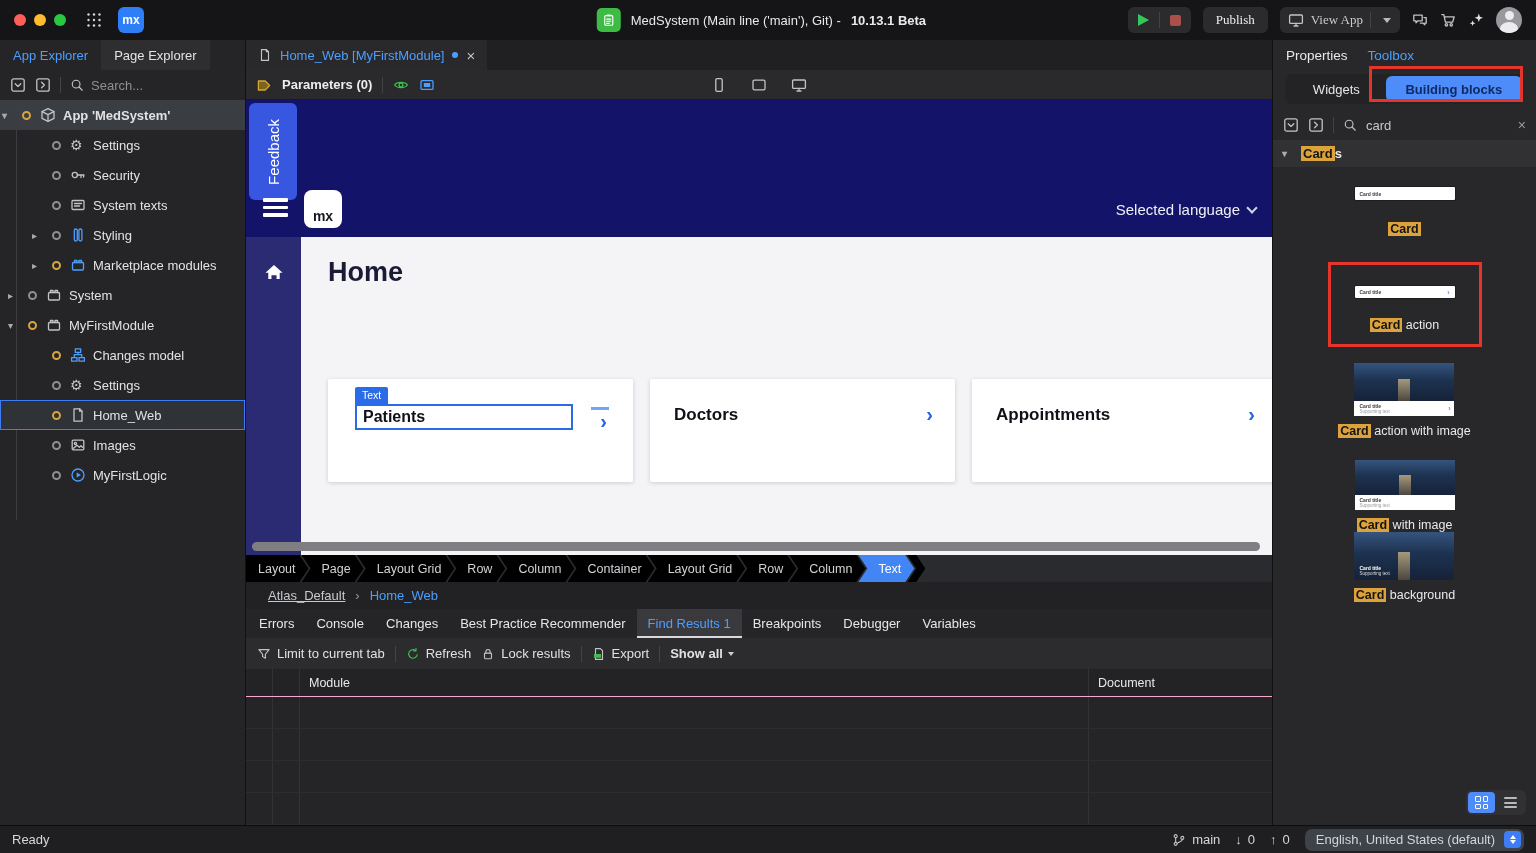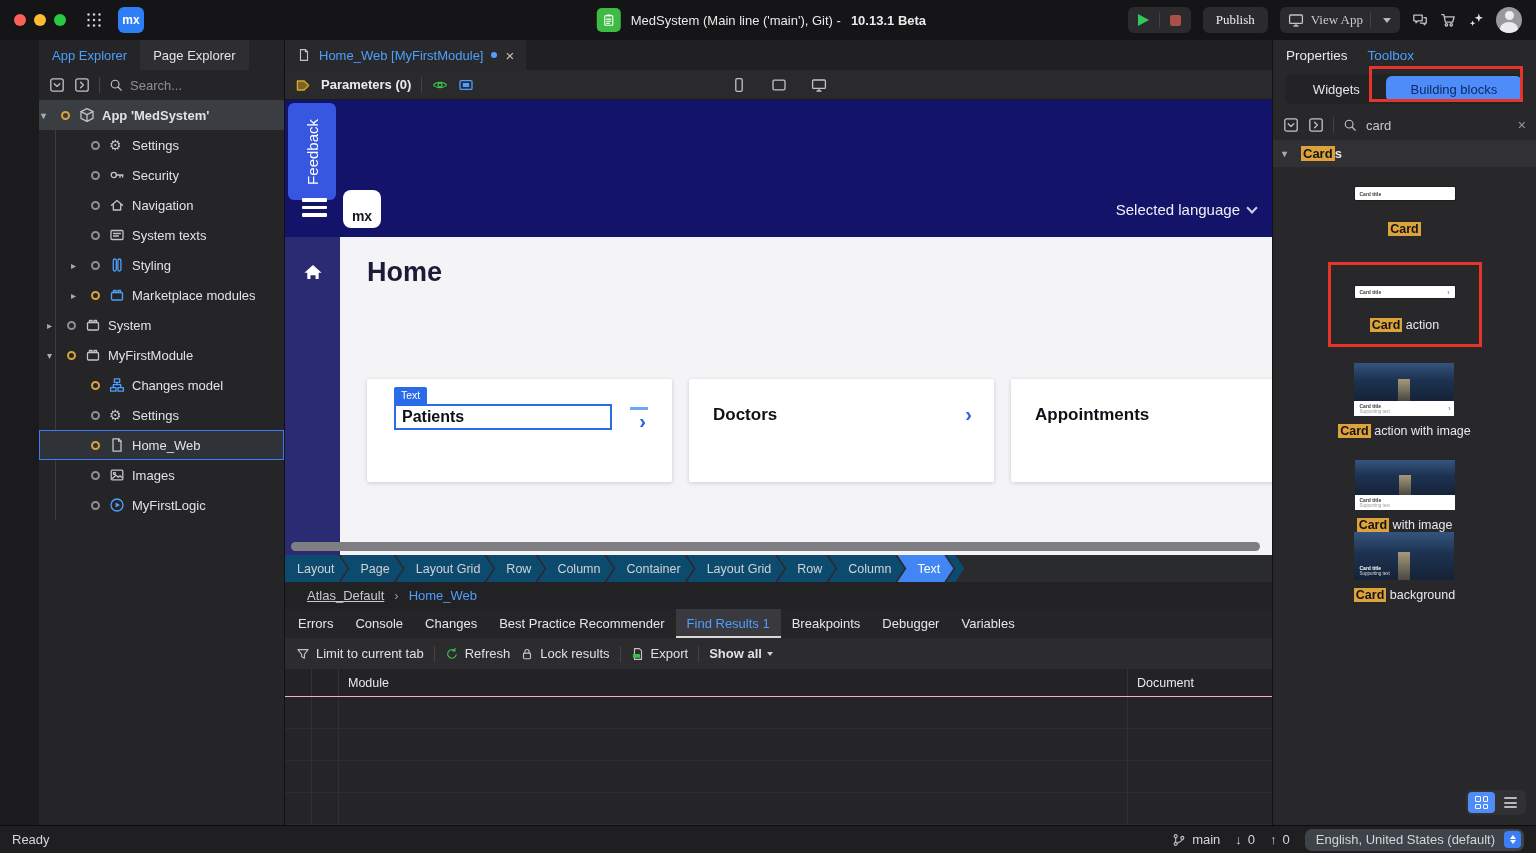--- a/index.html
+++ b/index.html
@@ -25,21 +25,21 @@
   .play-tri { width:0; height:0; border-left:11px solid #34c759; border-top:6.5px solid transparent; border-bottom:6.5px solid transparent; }
   .stop-sq { width:11px; height:11px; background:#a9504b; border-radius:2px; }
   .vdiv { width:1px; height:16px; background:#434346; }
   .btn { background:#2b2b2e; border-radius:6px; height:26px; display:flex; align-items:center; padding:0 13px; font-size:13px; color:#ededee; }
   .viewapp { padding:0 4px 0 8px; color:#c9c9cb; gap:7px; }
   .caret { width:0; height:0; border-left:4px solid transparent; border-right:4px solid transparent; border-top:5px solid #b9b9bb; }
   .avatar { width:26px; height:26px; border-radius:50%; background:#98989d; position:relative; overflow:hidden; }
   .avatar::before { content:""; position:absolute; top:4px; left:8.5px; width:9px; height:9px; border-radius:50%; background:#ececef; }
   .avatar::after { content:""; position:absolute; top:15px; left:4px; width:18px; height:13px; border-radius:50%; background:#ececef; }
 
-  .main { flex:1; display:flex; min-height:0;margin-left:39px; }
+  .main { flex:1; display:flex; min-height:0; }
 
   
   .left-panel { width:246px; flex:none; background:#252528; border-right:1px solid #111; display:flex; flex-direction:column; font-size:13px; }
   .lp-tabs { height:30px; flex:none; display:flex; align-items:stretch; }
   .lp-tab { display:flex; align-items:center; padding:0 13px; color:#e3e3e5; }
   .lp-tab.active { color:#4d9fff; }
   .lp-tab.inactive { background:#2e2e31; }
   .lp-toolbar { height:30px; flex:none; display:flex; align-items:center; gap:9px; padding:0 10px; }
   .search-box { display:flex; align-items:center; gap:7px; color:#8f8f93; flex:1; }
   .search-input { background:transparent; border:none; outline:none; color:#c9c9cb; font-size:13px; width:120px; font-family:inherit; }
@@ -84,21 +84,21 @@
   .clabel { position:absolute; left:24px; top:26px; font-size:17px; font-weight:bold; color:#101018; }
   .cchev { position:absolute; right:22px; top:24px; font-size:20px; font-weight:bold; color:#2563eb; }
   .text-chip { position:absolute; left:27px; top:8px; background:#2a6be8; color:#fff; font-size:10.5px; padding:2px 7px 3px; border-radius:2px 2px 0 0; }
   .sel-input { position:absolute; left:27px; top:25px; width:218px; height:26px; border:2px solid #2a6be8; background:#fff; display:flex; align-items:center; padding-left:6px; font-size:16px; font-weight:bold; color:#101018; }
   .chev-ind { position:absolute; right:24px; top:28px; width:18px; height:3px; background:#6fa6f8; }
   .card1 .cchev { right:26px; top:31px; }
   .h-scroll { position:absolute; left:6px; right:12px; bottom:4px; height:9px; background:#7f7f83; border-radius:5px; }
 
   .breadcrumbs { height:27px; flex:none; background:#2a2b2f; display:flex; align-items:stretch; overflow:hidden; font-size:12.5px; color:#d0d2d5; }
   .crumb { filter:drop-shadow(-2px 0 0 #2a2b2f); margin-left:-9px; }
-  .crumb-in { display:flex; align-items:center; height:27px; padding:0 15px 0 20px; background:#0c4a6e; clip-path:polygon(0 0,calc(100% - 9px) 0,100% 50%,calc(100% - 9px) 100%,0 100%,9px 50%); white-space:nowrap; }
+  .crumb-in { display:flex; align-items:center; height:27px; padding:0 15px 0 20px; background:#000000; clip-path:polygon(0 0,calc(100% - 9px) 0,100% 50%,calc(100% - 9px) 100%,0 100%,9px 50%); white-space:nowrap; }
   .crumb.first { margin-left:0; filter:none; }
   .crumb.first .crumb-in { clip-path:polygon(0 0,calc(100% - 9px) 0,100% 50%,calc(100% - 9px) 100%,0 100%); padding-left:12px; }
   .crumb.active .crumb-in { background:#4285f4; color:#fff; }
   .crumb.tail .crumb-in { width:18px; padding:0; }
 
   .pathbar { height:27px; flex:none; background:#222225; display:flex; align-items:center; gap:10px; padding-left:22px; font-size:13px; }
   .path-base { color:#c7cacd; text-decoration:underline; }
   .path-sep { color:#9a9a9e; }
   .path-cur { color:#4d9fff; }
 
@@ -117,21 +117,21 @@
   .rt-mod { width:789px; padding-left:9px; border-right:1px solid #323236; flex:none; display:flex; align-items:center; height:100%; }
   .rt-doc { flex:1; padding-left:9px; display:flex; align-items:center; height:100%; }
 
   
   .right-panel { width:264px; flex:none; background:#28282b; border-left:1px solid #111; display:flex; flex-direction:column; position:relative; font-size:13px; }
   .rp-tabs { height:30px; flex:none; display:flex; gap:20px; padding:0 13px; align-items:center; }
   .rp-tab { color:#e8e8ea; font-size:13.5px; }
   .rp-tab.active { color:#4d9fff; }
   .rp-seg { margin:4px 12px 6px; height:30px; flex:none; display:flex; background:#232326; border-radius:7px; padding:2px; }
   .seg-widgets { flex:0 0 42%; display:flex; align-items:center; justify-content:center; color:#e6e6e8; }
-  .seg-bb { flex:1; display:flex; align-items:center; justify-content:center; background:#4e8cf9; border-radius:6px; color:#0e2a66; font-weight:normal; }
+  .seg-bb { flex:1; display:flex; align-items:center; justify-content:center; background:#4e8cf9; border-radius:6px; color:#0e2a66; font-weight:bold; }
   .rp-toolbar { height:30px; flex:none; display:flex; align-items:center; gap:9px; padding:0 10px; }
   .rp-x { margin-left:auto; color:#9a9a9e; font-size:14px; }
   .rp-sec { height:27px; flex:none; display:flex; align-items:center; gap:7px; padding:0 9px; background:#313134; font-weight:bold; }
   .hl { background:#dca23c; color:#151515; padding:0 2px; font-weight:bold; }
   .sec-rest { color:#e8e8ea; }
   .rp-items { flex:1; display:flex; flex-direction:column; align-items:center; padding-top:20px; overflow:hidden; }
   .bb-item { display:flex; flex-direction:column; align-items:center; }
   .bb-label { font-size:12.5px; color:#e9e9eb; white-space:pre; }
   .t-bar { width:100px; height:13px; background:#fff; border-radius:1px; display:flex; align-items:center; padding:0 5px; box-shadow:0 0 0 1px rgba(0,0,0,.25); }
   .tt { font-size:5px; color:#3a3a3a; font-weight:bold; }
@@ -307,32 +307,20 @@
             </span>
           <span class="tlabel">Security</span>
         </div>
         <div class="trow l1">
           <span class="chev"></span>
           <span class="dotw">
               <span class="dot"></span>
             </span>
           <span class="icw">
               <svg class="i" viewBox="0 0 16 16">
-                <path d="M2.5 8.2 8 3.4l5.5 4.8M4.3 7v6h7.4V7"></path>
-              </svg>
-            </span>
-          <span class="tlabel">Navigation</span>
-        </div>
-        <div class="trow l1">
-          <span class="chev"></span>
-          <span class="dotw">
-              <span class="dot"></span>
-            </span>
-          <span class="icw">
-              <svg class="i" viewBox="0 0 16 16">
                 <rect x="2" y="3.5" width="12" height="9" rx="1"></rect>
                 <path d="M4.5 6.5h7M4.5 9h5"></path>
               </svg>
             </span>
           <span class="tlabel">System texts</span>
         </div>
         <div class="trow l1">
           <span class="chev">▸</span>
           <span class="dotw">
               <span class="dot"></span>

